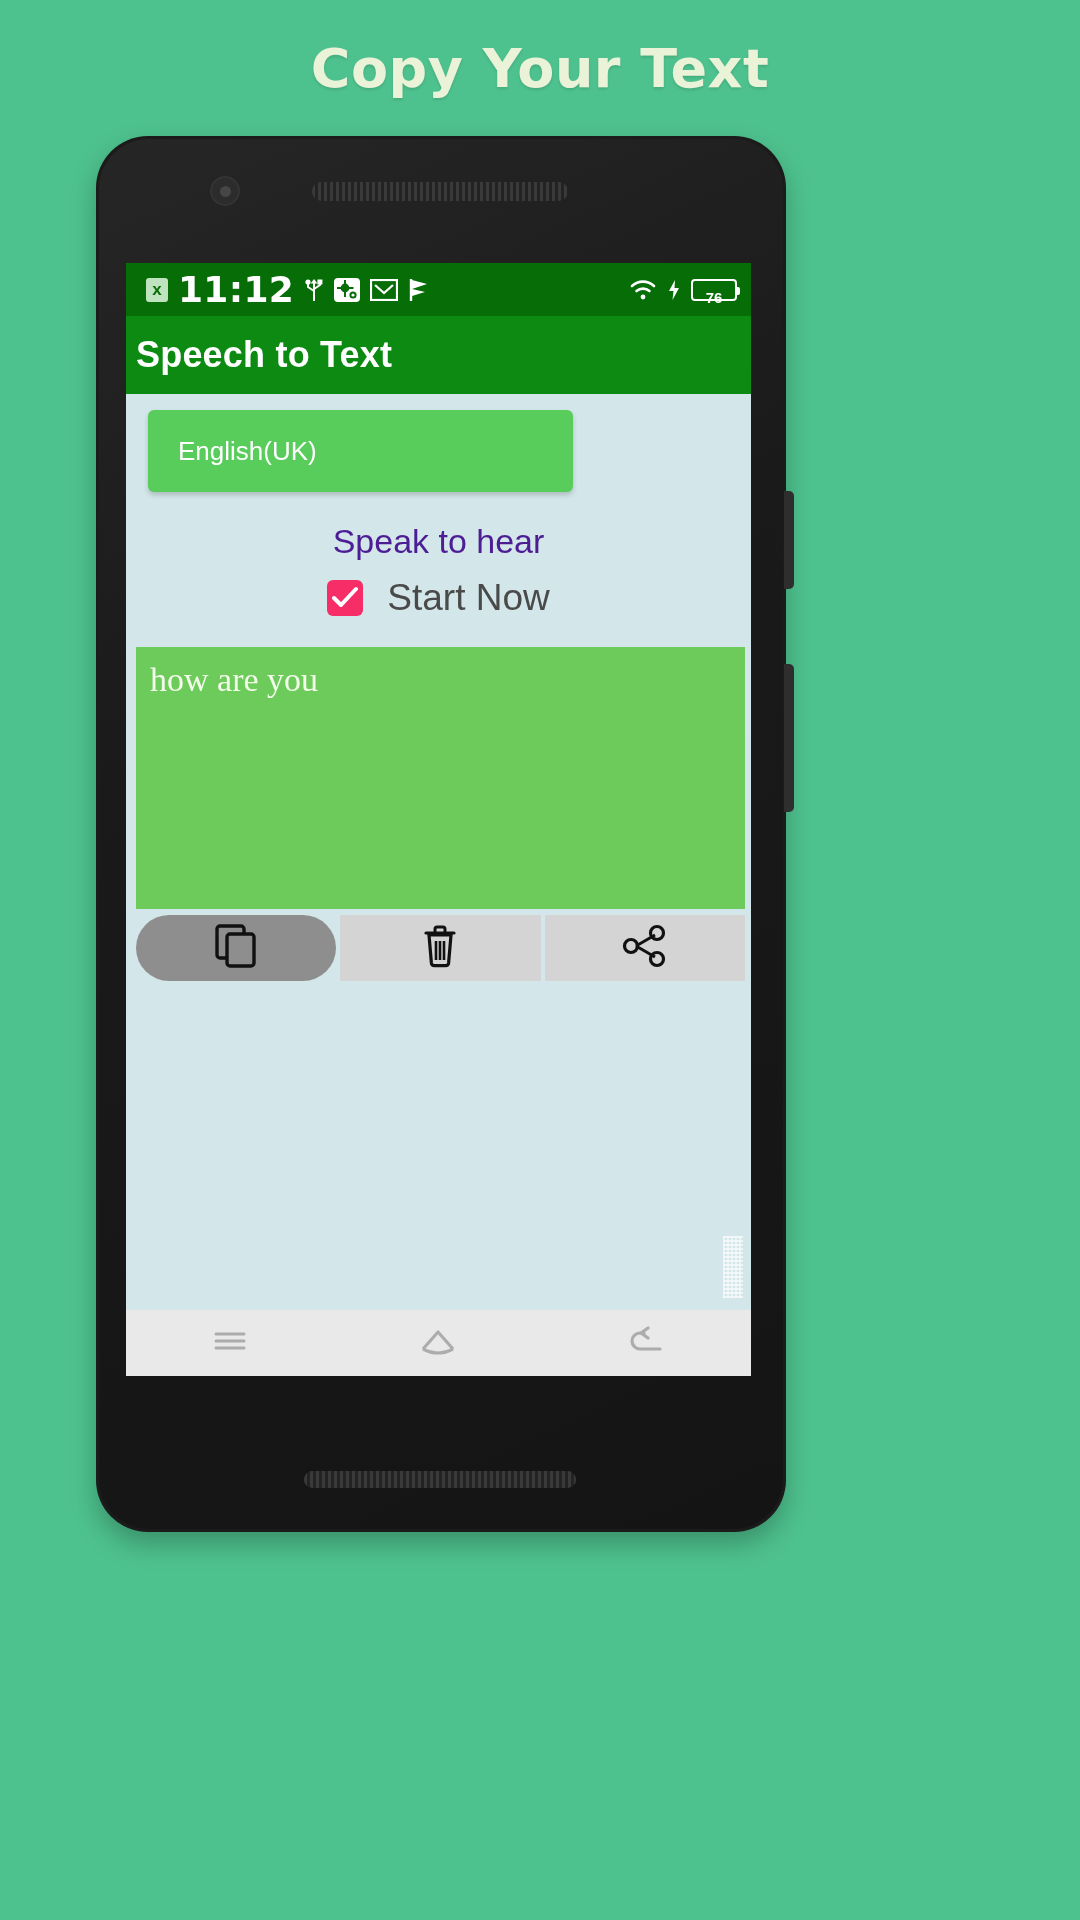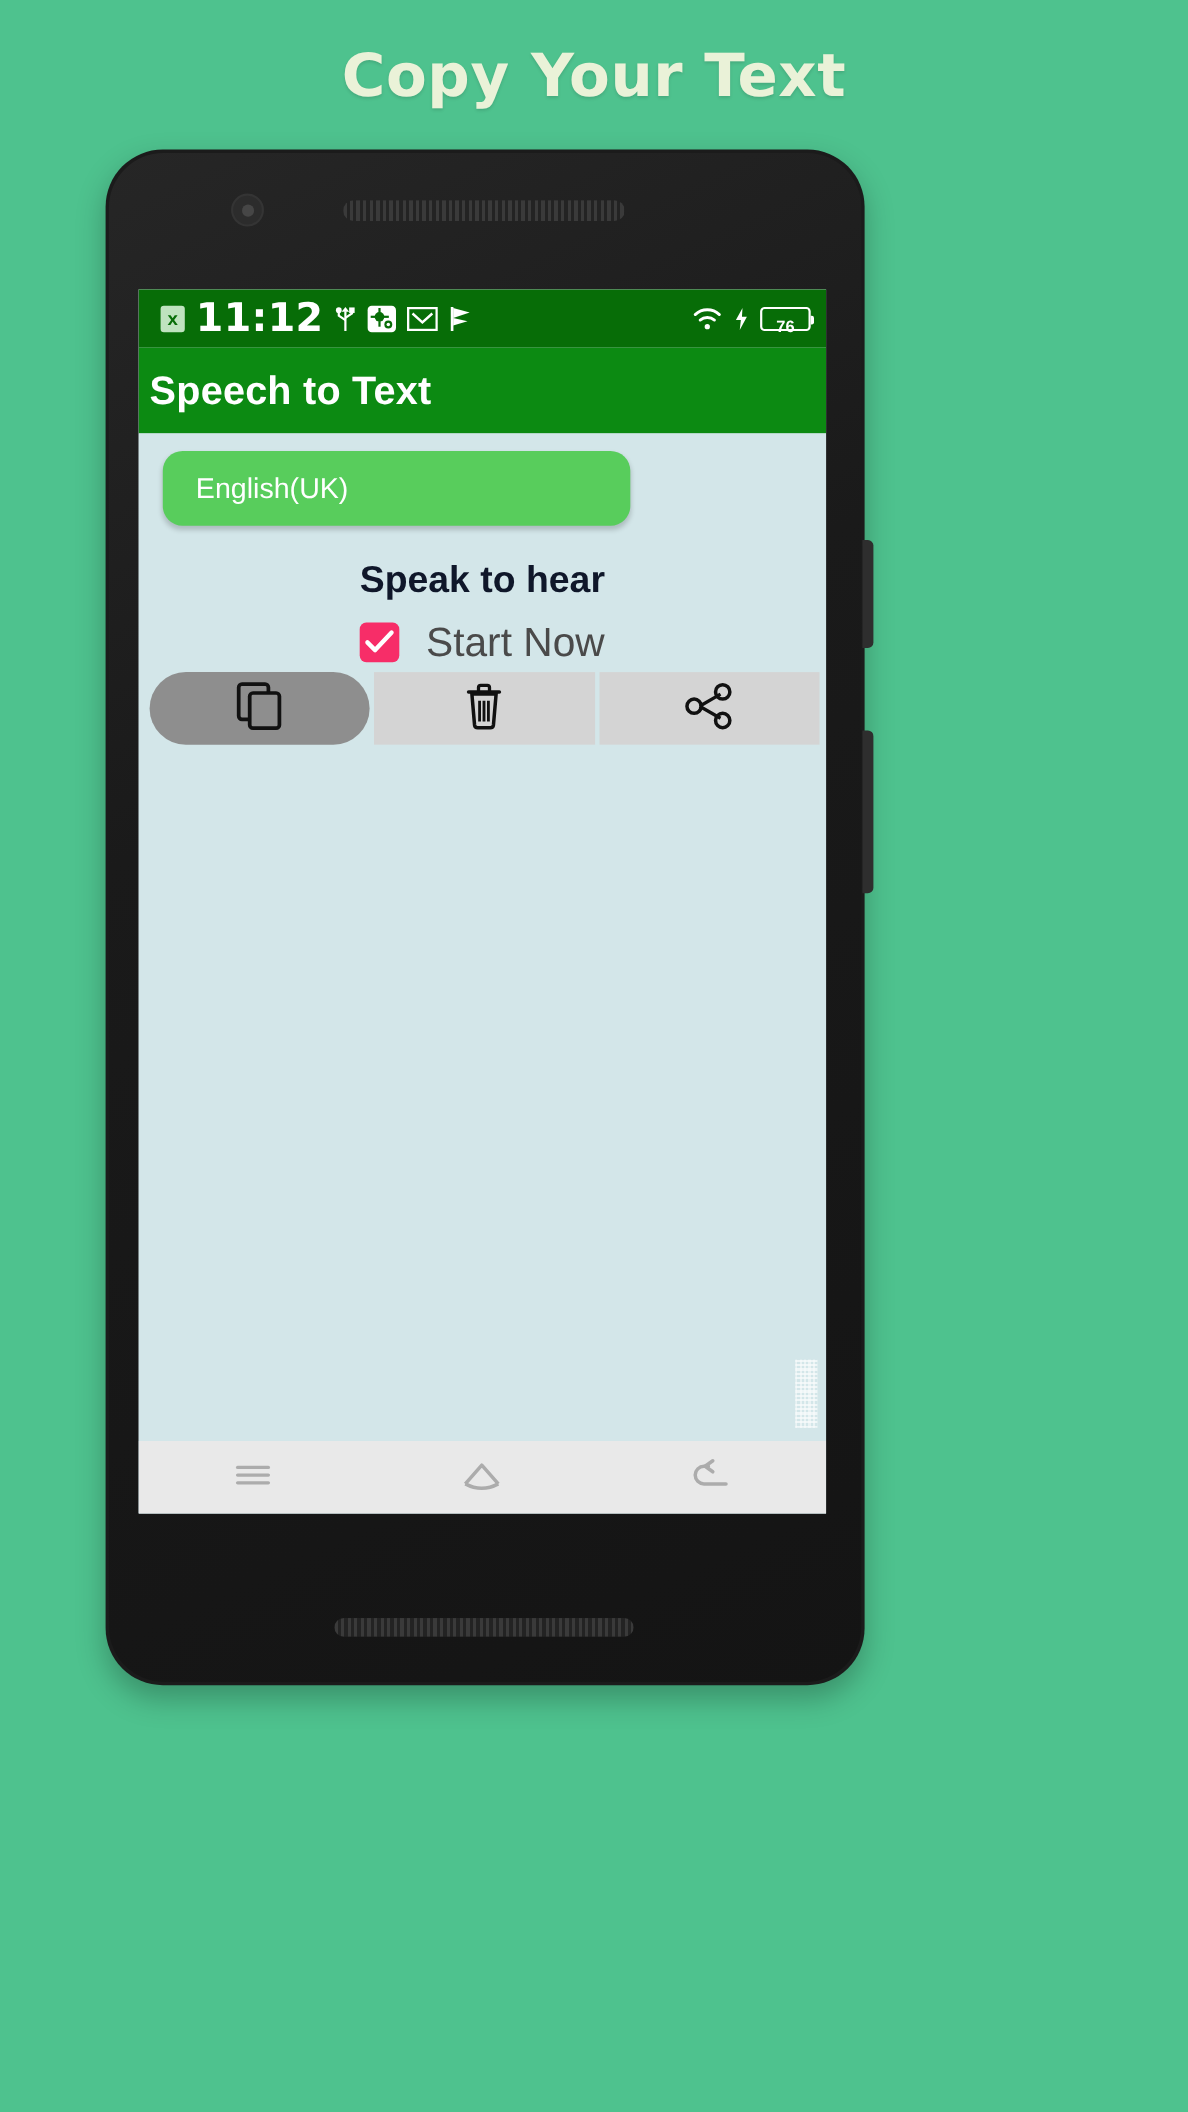--- a/index.html
+++ b/index.html
@@ -192,38 +192,38 @@
     position: relative;
     height: calc(1113px - 53px - 78px);
     background: #d3e6e9;
     display: flex;
     flex-direction: column;
   }
 
   .spinner-wrap { padding: 16px 0 0 22px; }
   .spinner {
     width: 425px;
-    height: 68px;
+    height: 82px;
     background: #58cd5c;
-    border-radius: 18px;
+    border-radius: 6px;
     display: flex;
     align-items: center;
     padding-left: 30px;
     box-shadow: 0 3px 5px rgba(0,0,0,0.18);
   }
   .spinner-label {
     color: #ffffff;
     font-size: 26px;
   }
 
   .speak-label {
     text-align: center;
-    color: #0f172a;
+    color: #4c1d95;
     font-size: 34px;
-    font-weight: bold;
+    font-weight: normal;
     margin-top: 30px;
   }
 
   .start-row {
     display: flex;
     align-items: center;
     justify-content: center;
     gap: 24px;
     margin-top: 16px;
   }
@@ -392,20 +392,23 @@
 
       <div class="start-row">
         <span class="checkbox">
           <svg width="26" height="24" viewBox="0 0 26 24">
               <path d="M2 12 L9 19 L24 3" fill="none" stroke="#ffffff" stroke-width="4" stroke-linecap="round" stroke-linejoin="round"></path>
             </svg>
         </span>
         <span class="start-label">Start Now</span>
       </div>
 
+      <div class="textarea">
+        <span class="textarea-text">how are you</span>
+      </div>
 
       <div class="actions">
         <div class="action-btn active">
           <span>
             <svg width="44" height="46" viewBox="0 0 44 46">
                 <rect x="3" y="3" width="27" height="32" rx="3" fill="none" stroke="#111" stroke-width="3.4"></rect>
                 <rect x="13" y="11" width="27" height="32" rx="3" fill="#8e8e8e" stroke="#111" stroke-width="3.4"></rect>
               </svg>
           </span>
         </div>

